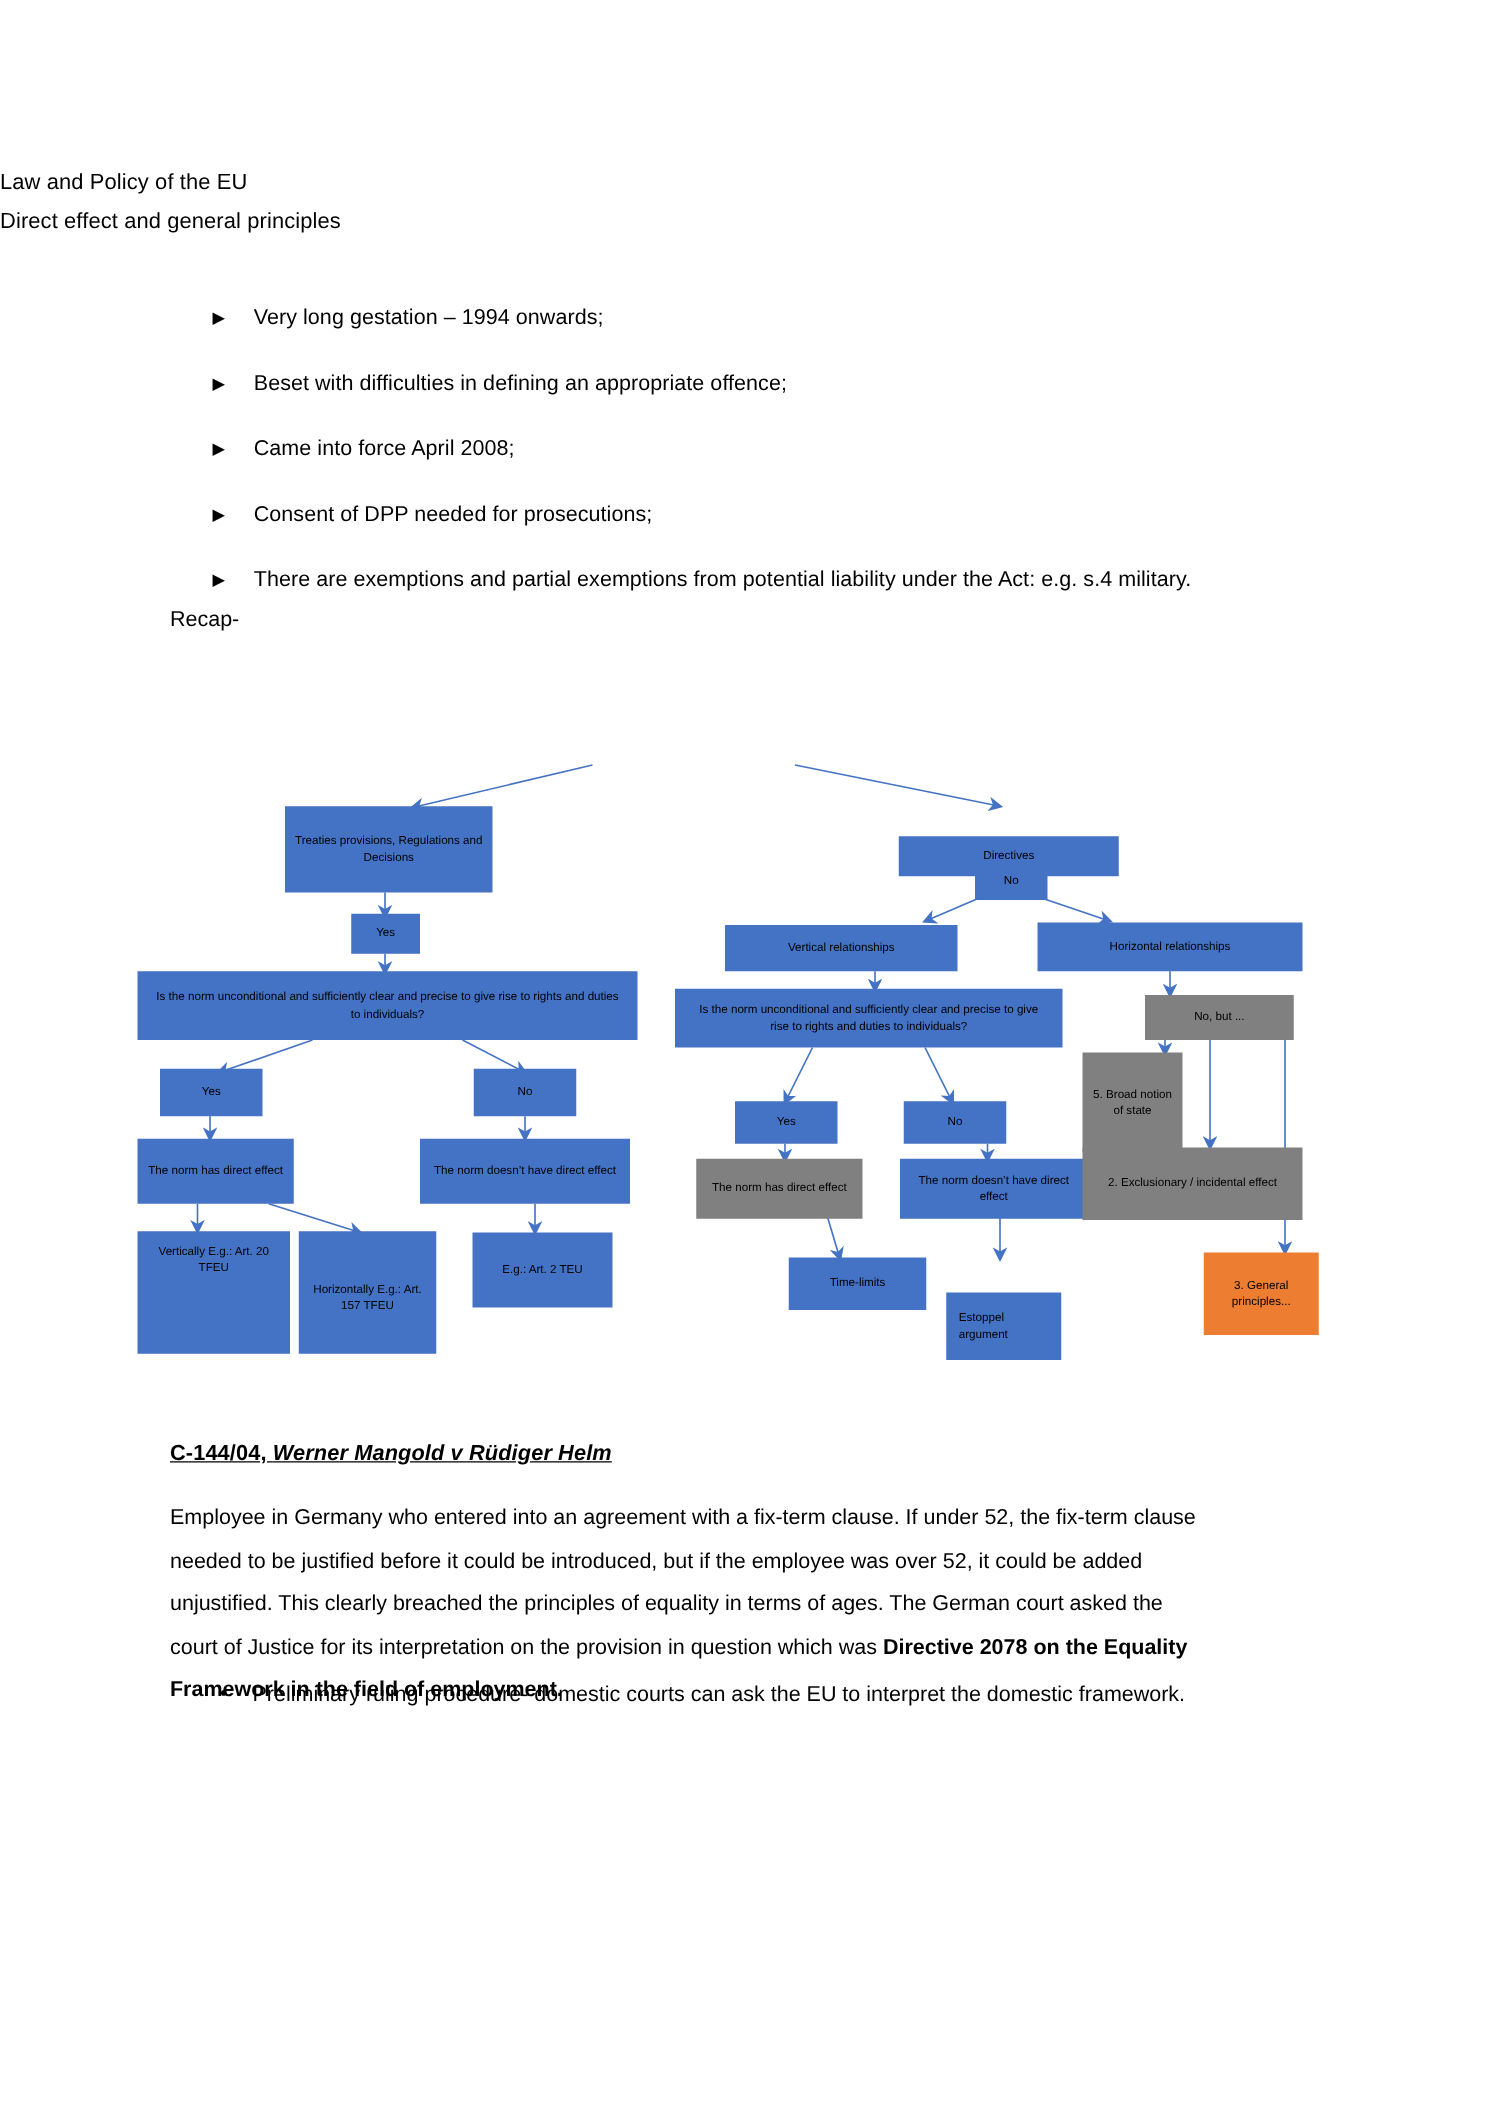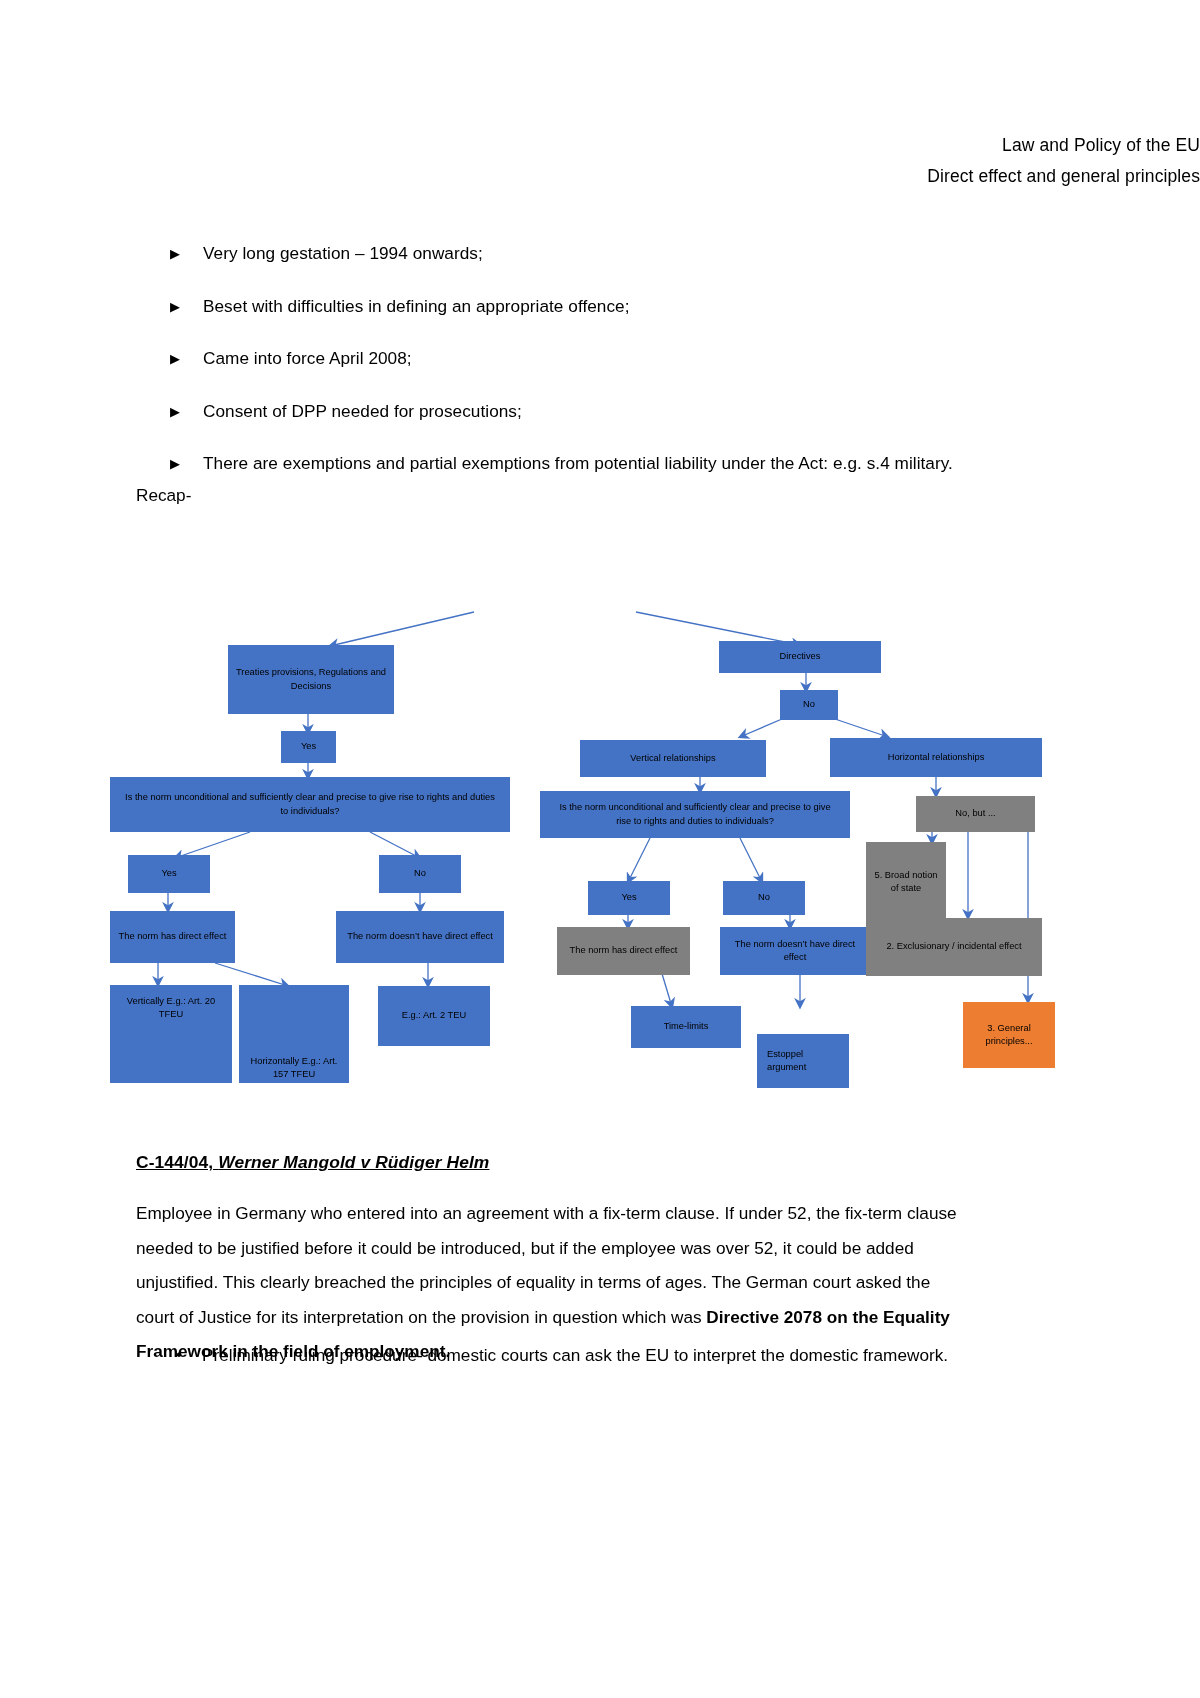--- a/index.html
+++ b/index.html
@@ -21,21 +21,21 @@
     height: 1698px;
     background: #ffffff;
   }
 
   
   .doc-title {
     position: absolute;
     left: 0;
     top: 130px;
     width: 1200px;
-    text-align: right;
+    text-align: left;
     font-size: 17.5px;
     line-height: 31px;
     letter-spacing: .1px;
   }
   .doc-title .line2 { display: block; }
 
   
   .bullets {
     position: absolute;
     left: 168px;
@@ -238,21 +238,21 @@
 
         <path d="M1028,830 L1028,1002"></path>
       </g>
     </svg>
 
 
     <div class="node blue" style="left:228px; top:645px; width:166px; height:69px;">
       <span>Treaties provisions, Regulations and Decisions</span>
     </div>
 
-    <div class="node blue" style="left:719px; top:641px; width:162px; height:32px;">
+    <div class="node blue" style="left:719px; top:669px; width:176px; height:32px;">
       <span>Directives</span>
     </div>
 
     <div class="node blue" style="left:281px; top:731px; width:55px; height:32px;">
       <span>Yes</span>
     </div>
 
     <div class="node blue" style="left:110px; top:777px; width:400px; height:55px; padding:4px 14px;">
       <span>Is the norm unconditional and sufficiently clear and precise to give rise to rights and duties to individuals?</span>
     </div>
@@ -270,21 +270,21 @@
     </div>
 
     <div class="node blue" style="left:336px; top:911px; width:168px; height:52px;">
       <span>The norm doesn’t have direct effect</span>
     </div>
 
     <div class="node blue" style="left:110px; top:985px; width:122px; height:98px; align-items:flex-start; padding-top:10px;">
       <span>Vertically E.g.: Art. 20 TFEU</span>
     </div>
 
-    <div class="node blue" style="left:239px; top:985px; width:110px; height:98px; align-items:flex-end; padding-top:10px;">
+    <div class="node blue" style="left:239px; top:985px; width:110px; height:98px; align-items:center; padding-top:10px;">
       <span>Horizontally E.g.: Art. 157 TFEU</span>
     </div>
 
     <div class="node blue" style="left:378px; top:986px; width:112px; height:60px;">
       <span>E.g.: Art. 2 TEU</span>
     </div>
 
     <div class="node blue" style="left:780px; top:690px; width:58px; height:30px;">
       <span>No</span>
     </div>

